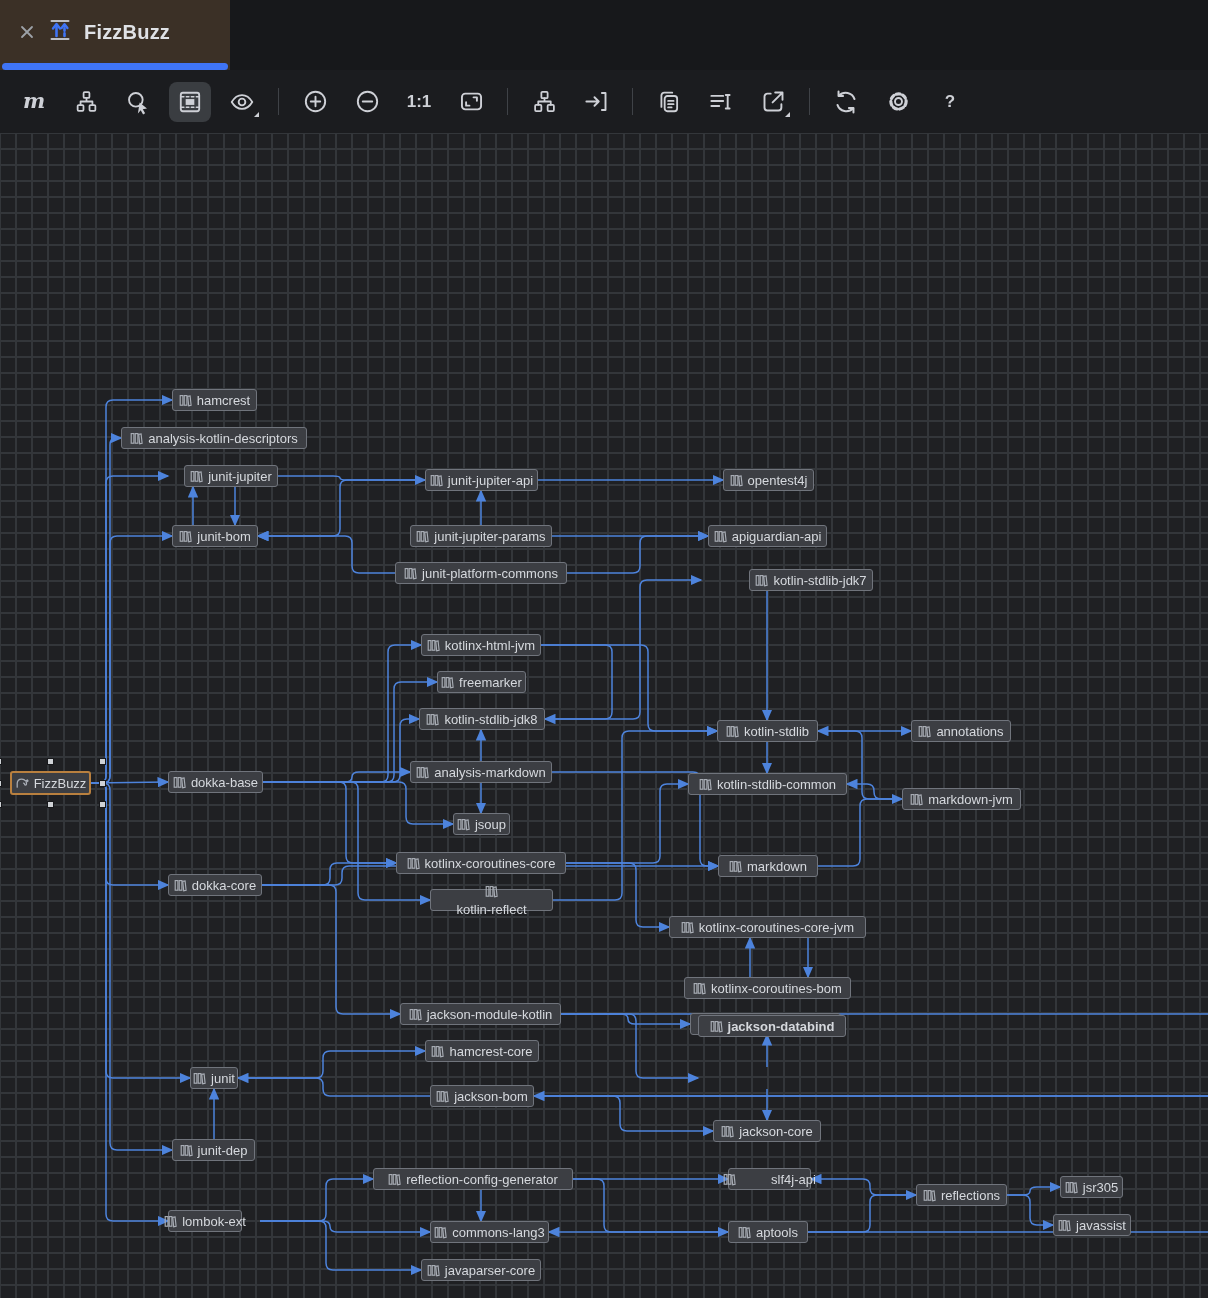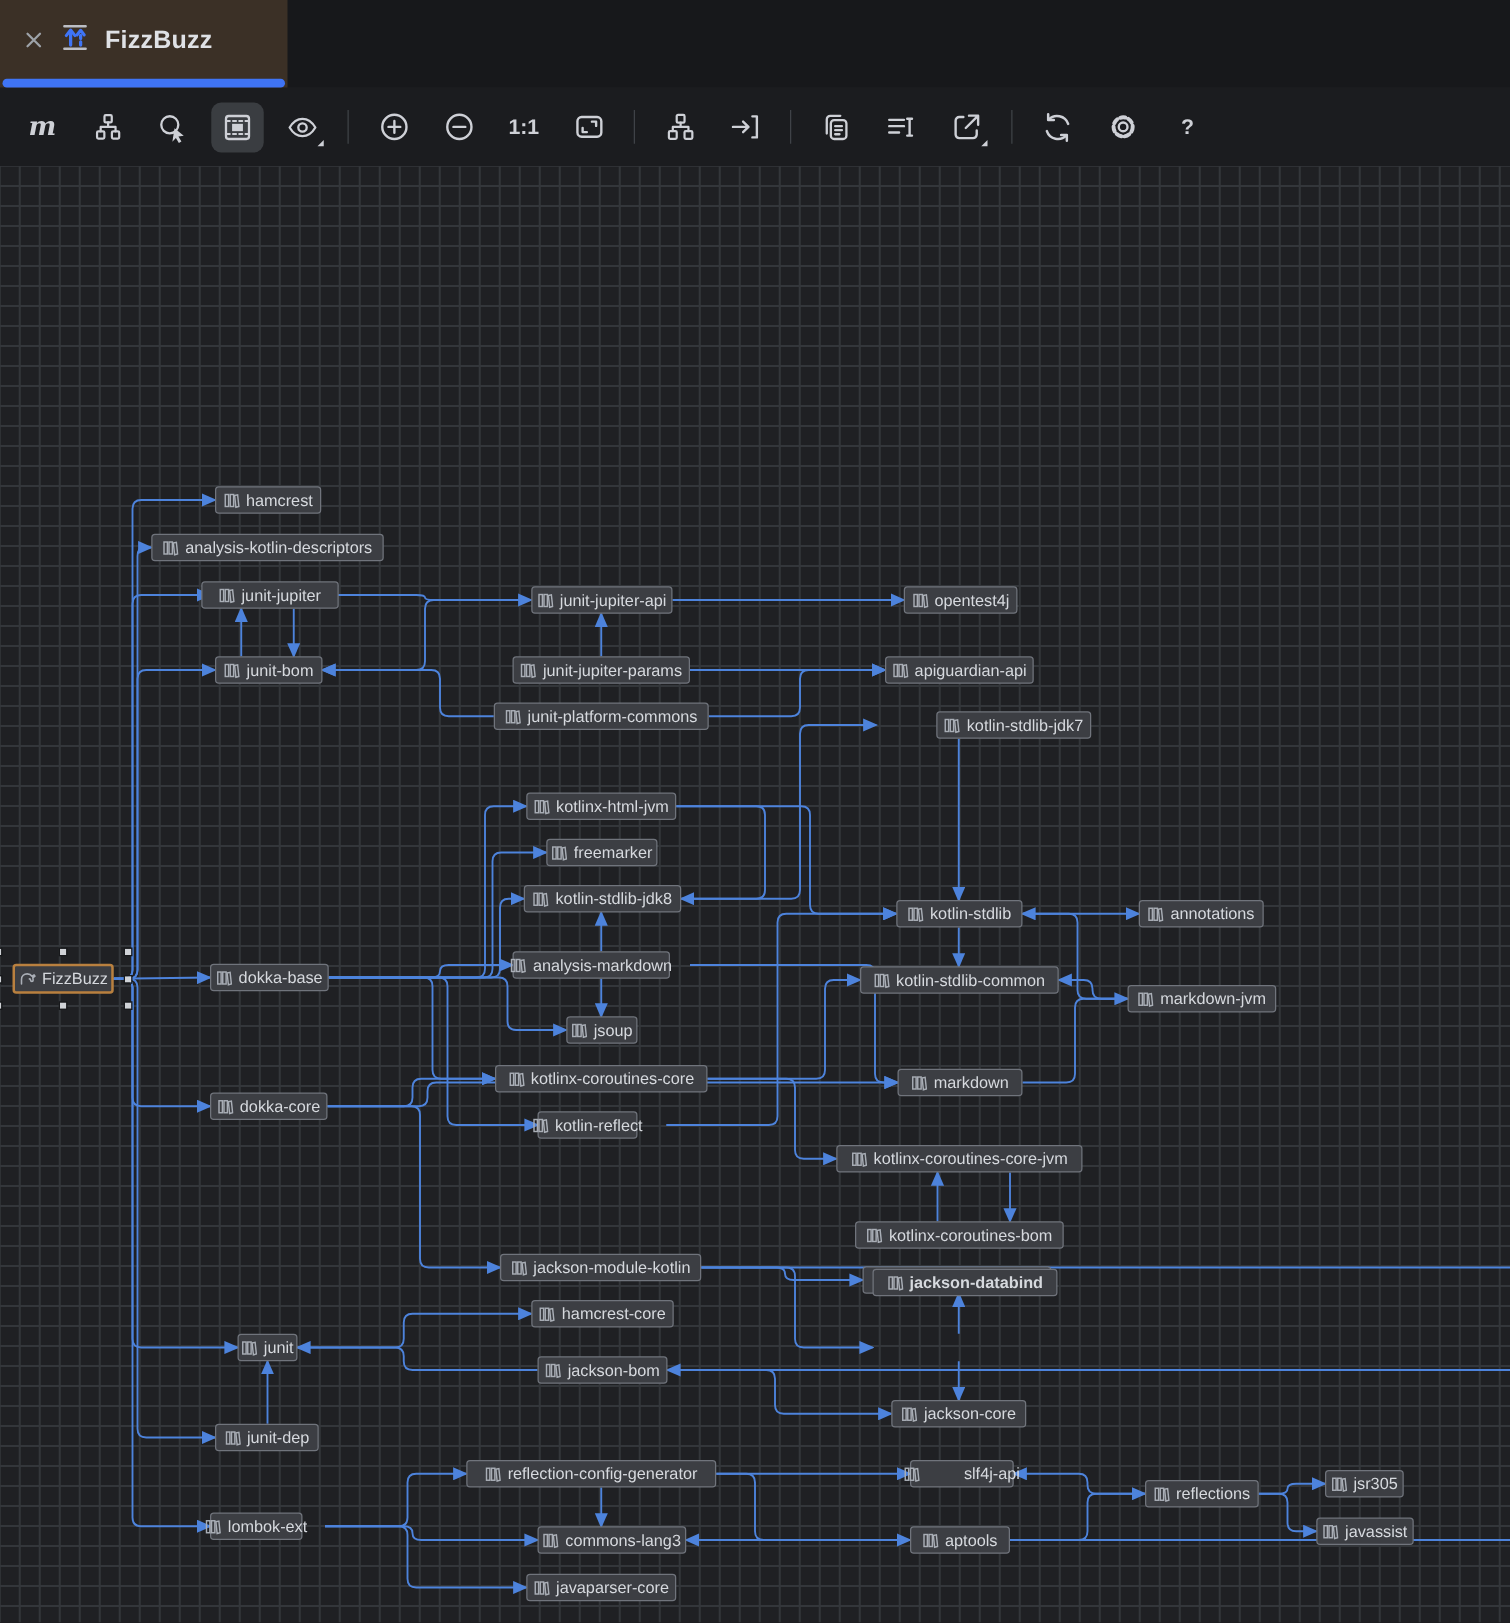--- a/index.html
+++ b/index.html
@@ -340,21 +340,21 @@
           <svg width="13" height="13" viewBox="0 0 13 13">
             <g stroke="#a9aeb6" stroke-width="1.15" fill="none">
               <rect x="1.2" y="1.6" width="2.7" height="9.6"></rect>
               <rect x="5.2" y="1.6" width="2.7" height="9.6"></rect>
               <path d="M8.7 2.4l2.4-.55 1 9.4-2.4.55z"></path>
             </g>
           </svg>
         </span>
         <span class="nlabel">analysis-kotlin-descriptors</span>
       </div>
-      <div class="node" style="left: 161px; top: 332px; width: 110px; justify-content: center;">
+      <div class="node" style="left: 184px; top: 332px; width: 94px; justify-content: center;">
         <span style="display: flex;">
           <svg width="13" height="13" viewBox="0 0 13 13">
             <g stroke="#a9aeb6" stroke-width="1.15" fill="none">
               <rect x="1.2" y="1.6" width="2.7" height="9.6"></rect>
               <rect x="5.2" y="1.6" width="2.7" height="9.6"></rect>
               <path d="M8.7 2.4l2.4-.55 1 9.4-2.4.55z"></path>
             </g>
           </svg>
         </span>
         <span class="nlabel">junit-jupiter</span>
@@ -496,21 +496,21 @@
           <svg width="13" height="13" viewBox="0 0 13 13">
             <g stroke="#a9aeb6" stroke-width="1.15" fill="none">
               <rect x="1.2" y="1.6" width="2.7" height="9.6"></rect>
               <rect x="5.2" y="1.6" width="2.7" height="9.6"></rect>
               <path d="M8.7 2.4l2.4-.55 1 9.4-2.4.55z"></path>
             </g>
           </svg>
         </span>
         <span class="nlabel">annotations</span>
       </div>
-      <div class="node" style="left: 410px; top: 628px; width: 126px;">
+      <div class="node" style="left: 410px; top: 628px; width: 142px;">
         <span style="display: flex;">
           <svg width="13" height="13" viewBox="0 0 13 13">
             <g stroke="#a9aeb6" stroke-width="1.15" fill="none">
               <rect x="1.2" y="1.6" width="2.7" height="9.6"></rect>
               <rect x="5.2" y="1.6" width="2.7" height="9.6"></rect>
               <path d="M8.7 2.4l2.4-.55 1 9.4-2.4.55z"></path>
             </g>
           </svg>
         </span>
         <span class="nlabel">analysis-markdown</span>
@@ -592,21 +592,21 @@
           <svg width="13" height="13" viewBox="0 0 13 13">
             <g stroke="#a9aeb6" stroke-width="1.15" fill="none">
               <rect x="1.2" y="1.6" width="2.7" height="9.6"></rect>
               <rect x="5.2" y="1.6" width="2.7" height="9.6"></rect>
               <path d="M8.7 2.4l2.4-.55 1 9.4-2.4.55z"></path>
             </g>
           </svg>
         </span>
         <span class="nlabel">dokka-core</span>
       </div>
-      <div class="node" style="left: 430px; top: 756px; width: 80px;">
+      <div class="node" style="left: 430px; top: 756px; width: 123px; flex-direction: column;">
         <span style="display: flex;">
           <svg width="13" height="13" viewBox="0 0 13 13">
             <g stroke="#a9aeb6" stroke-width="1.15" fill="none">
               <rect x="1.2" y="1.6" width="2.7" height="9.6"></rect>
               <rect x="5.2" y="1.6" width="2.7" height="9.6"></rect>
               <path d="M8.7 2.4l2.4-.55 1 9.4-2.4.55z"></path>
             </g>
           </svg>
         </span>
         <span class="nlabel">kotlin-reflect</span>

